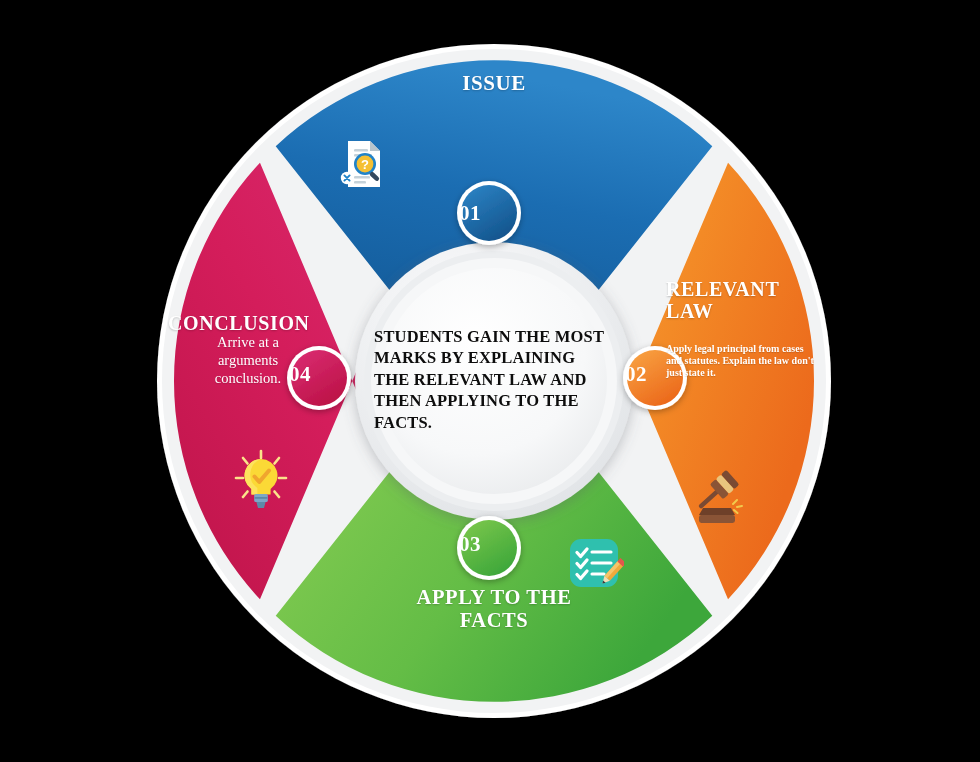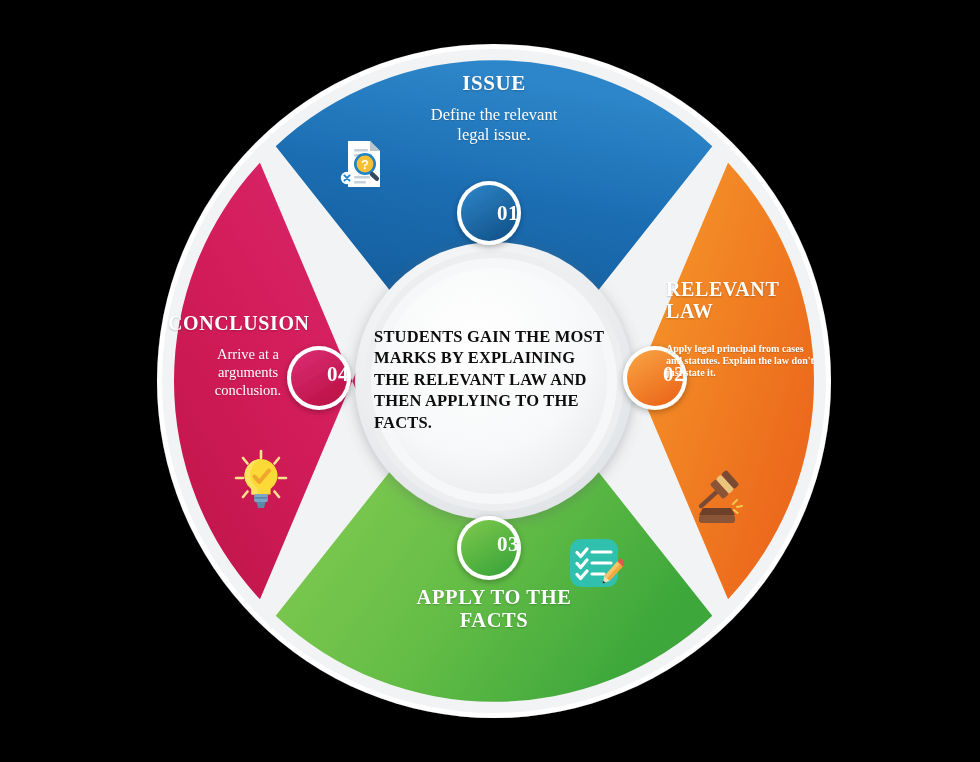--- a/index.html
+++ b/index.html
@@ -66,21 +66,21 @@
     left: 344px; top: 586px; width: 300px;
   }
   #label-facts .seg-title { font-size: 20.5px; }
   #label-facts .seg-desc  { font-size: 15px; margin-top: 10px; }
 
   
   #label-conclusion {
     left: 168px; top: 312px; width: 160px;
   }
   #label-conclusion .seg-title { font-size: 20px; text-align: left; }
-  #label-conclusion .seg-desc  { font-size: 14.5px; margin-top: 12px; }
+  #label-conclusion .seg-desc  { font-size: 14.5px; }
 
   
   #center-text {
     position: absolute;
     left: 374px;
     top: 318px;
     width: 240px;
     text-align: left;
     font-weight: bold;
     font-size: 16.5px;
@@ -90,21 +90,21 @@
     pointer-events: none;
     margin-top: 8px;
   }
 
   
   .badge-num {
     position: absolute;
     color: #ffffff;
     font-weight: bold;
     font-size: 21px;
-    text-align: right;
+    text-align: left;
     width: 60px;
     pointer-events: none;
     letter-spacing: 0.5px;
   }
   #badge-01-num { left: 459px; top: 201px; }
   #badge-02-num { left: 625px; top: 362px; }
   #badge-03-num { left: 459px; top: 532px; }
   #badge-04-num { left: 289px; top: 362px; }
 
   .icon-wrap { position: absolute; pointer-events: none; }
@@ -300,24 +300,20 @@
         <rect x="39.5" y="24" width="3.6" height="20" fill="#f7c56a"></rect>
         <rect x="39.5" y="20" width="7.4" height="4.6" fill="#e2574c"></rect>
         <path d="M39.5 44 h7.4 l-3.7 7 Z" fill="#f2ddb6"></path>
         <path d="M41.5 48.3 h3.6 l-1.9 2.7 Z" fill="#3b3b3b"></path>
       </g>
     </svg>
   </div>
 
   <div class="seg-label" id="label-issue">
     <div class="seg-title">ISSUE</div>
-    <div class="seg-desc">
-      <div>Define the relevant</div>
-      <div>legal issue.</div>
-    </div>
   </div>
 
   <div class="seg-label" id="label-law">
     <div class="seg-title">
       <div>RELEVANT</div>
       <div>LAW</div>
     </div>
     <div class="seg-desc">Apply legal principal from cases and statutes. Explain the law don't just state it.</div>
   </div>
 

